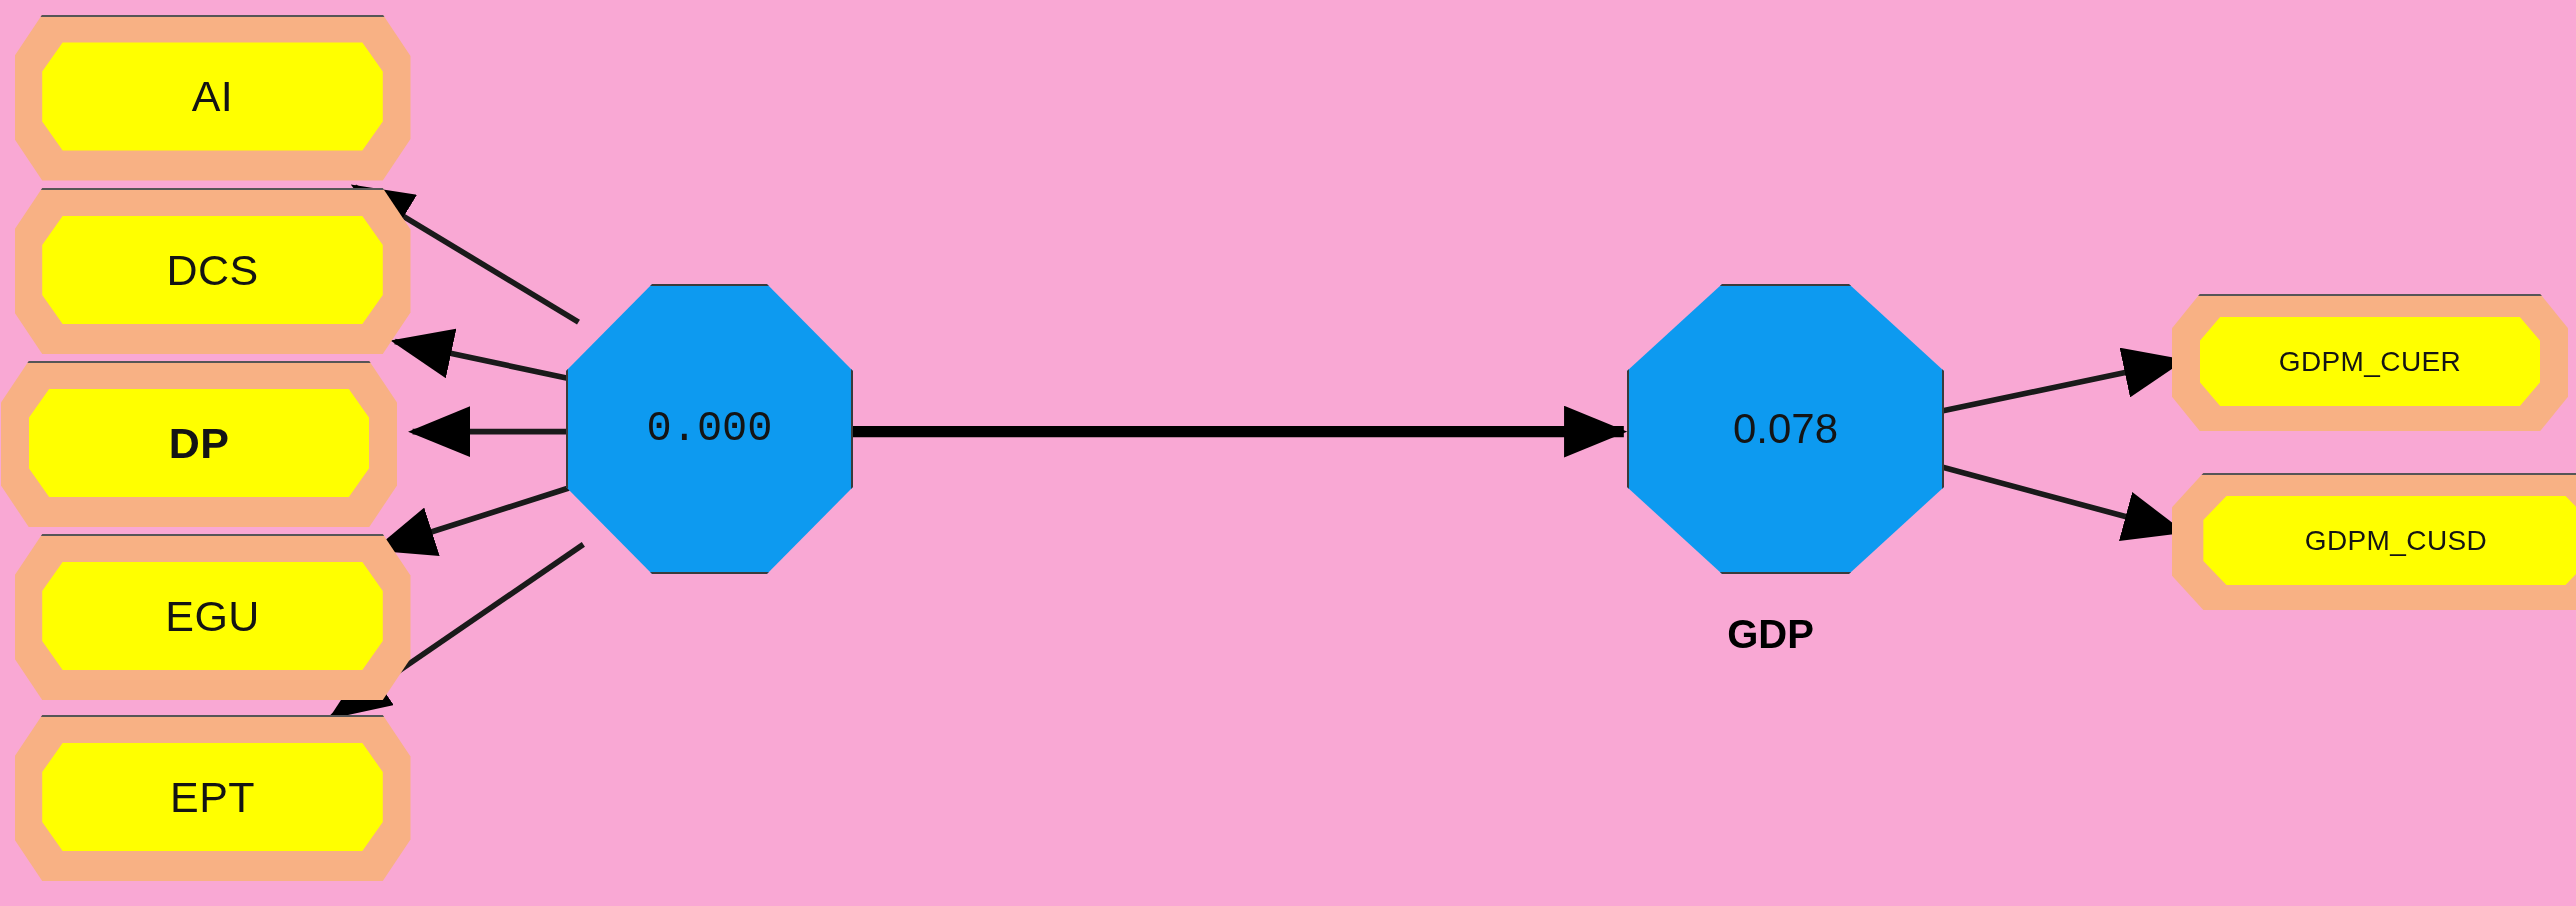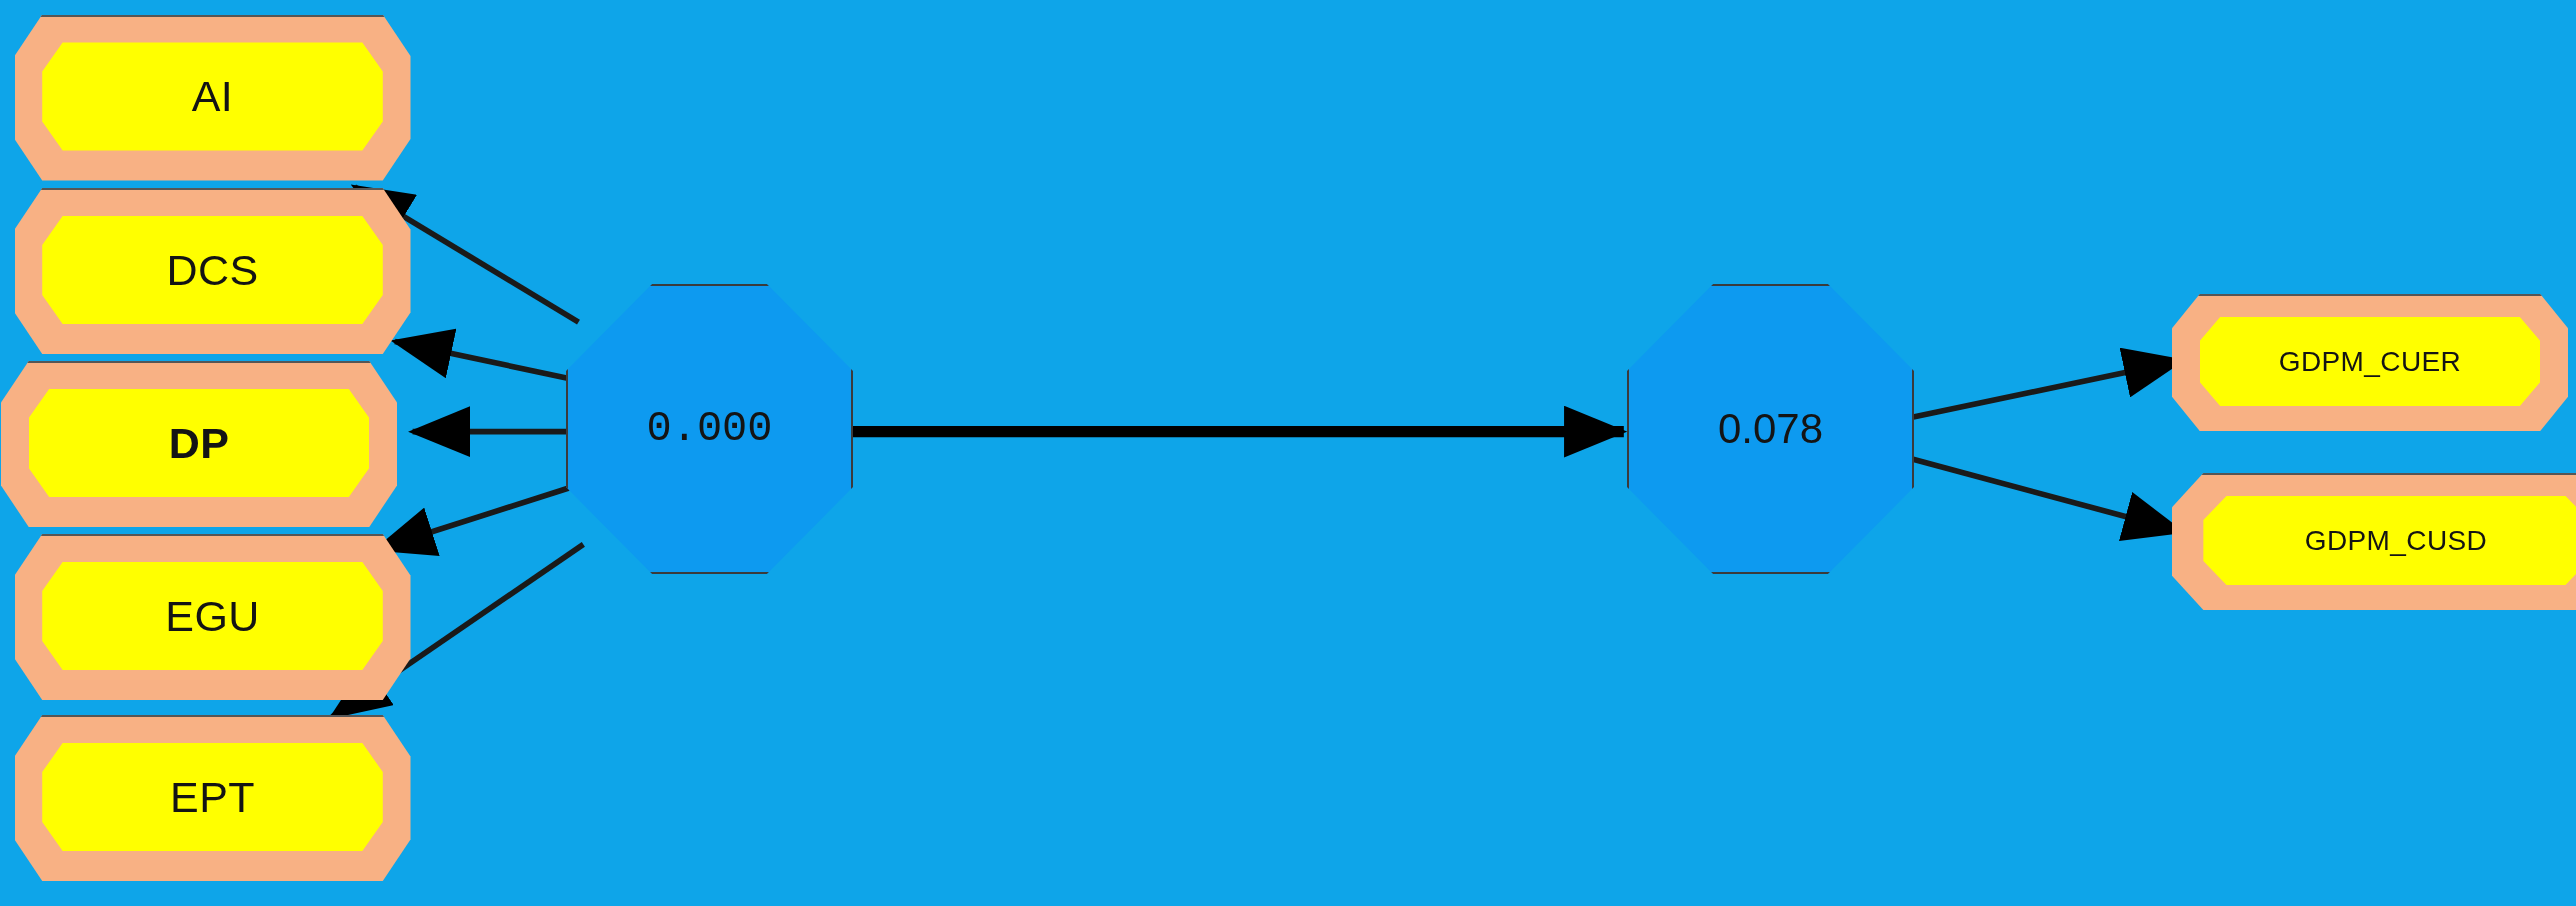--- a/index.html
+++ b/index.html
@@ -4,21 +4,21 @@
 <style>
   html, body {
     margin: 0;
     padding: 0;
     background: #ffffff;
   }
   #canvas {
     position: relative;
     width: 2576px;
     height: 906px;
-    background: #0ea5e9;
+    background: #f9a8d4;
     font-family: "Liberation Sans", sans-serif;
     overflow: hidden;
   }
   #edges {
     position: absolute;
     left: 0;
     top: 0;
     width: 2576px;
     height: 906px;
   }
@@ -153,24 +153,25 @@
     <span class="ind-outer"></span>
     <span class="ind-inner"></span>
     <span class="ind-label">EPT</span>
   </div>
 
   <div class="construct" style="left:566px; top:284px; width:287px; height:290px;font-family:Liberation Mono, monospace;">
     <span class="oct-shape"></span>
     <span class="oct-value">0.000</span>
   </div>
 
-  <div class="construct" style="left:1627px; top:284px; width:287px; height:290px;">
+  <div class="construct" style="left:1627px; top:284px; width:317px; height:290px;">
     <span class="oct-shape"></span>
     <span class="oct-value">0.078</span>
   </div>
+  <div class="construct-name" style="left:1627px; top:612px; width:287px;">GDP</div>
 
   <div class="indicator" style="left:2172px; top:294px; width:396px; height:135px;">
     <span class="ind-outer"></span>
     <span class="ind-inner"></span>
     <span class="ind-label small">GDPM_CUER</span>
   </div>
 
   <div class="indicator" style="left:2172px; top:441px; width:448px; height:135px;margin-top:32px;">
     <span class="ind-outer"></span>
     <span class="ind-inner"></span>

